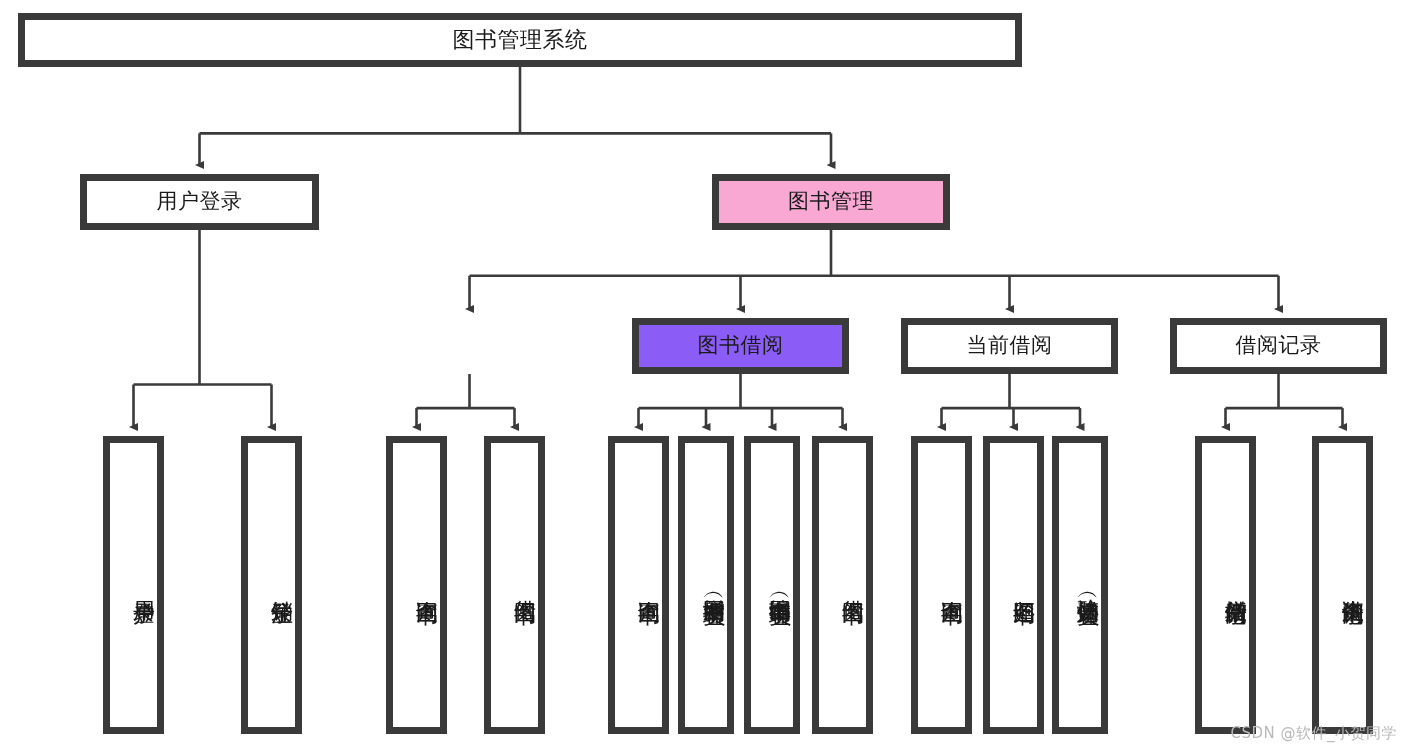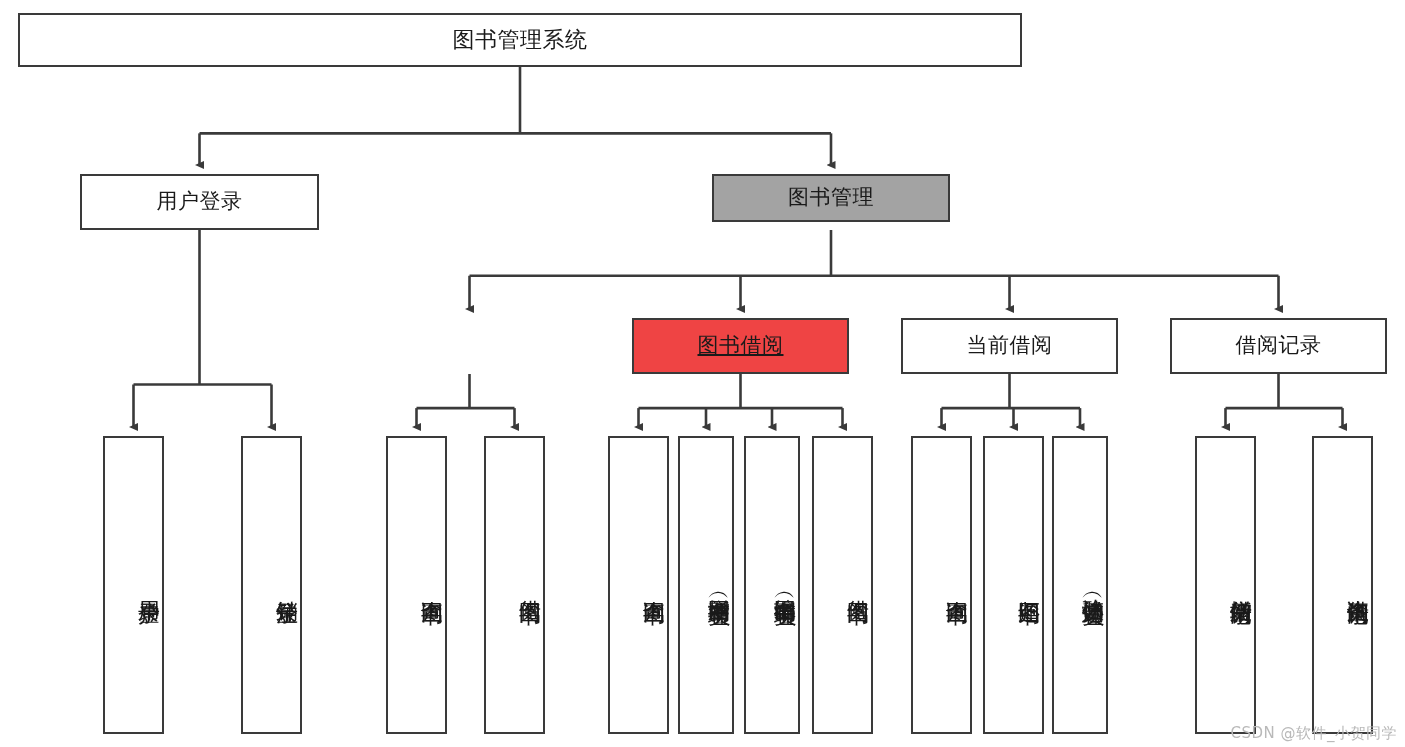--- a/index.html
+++ b/index.html
@@ -23,21 +23,21 @@
     left: 0;
     top: 0;
     width: 1405px;
     height: 747px;
     pointer-events: none;
   }
   .node {
     position: absolute;
     box-sizing: border-box;
     background: #ffffff;
-    border: 2px solid #7f1d1d;
+    border: 7px solid #7f1d1d;
     display: flex;
     align-items: center;
     justify-content: center;
     color: #1a1a1a;
   }
   .node.h {
     font-size: 21px;
     line-height: 1.2;
     letter-spacing: 0.5px;
   }
@@ -120,25 +120,25 @@
       </g>
   </svg>
 
   <div class="node h" id="root-node" style="left: 18px; top: 13px; width: 1004px; height: 54px; border-color: rgb(58, 58, 58); background: rgb(255, 255, 255); color: rgb(26, 26, 26);">
     <span>图书管理系统</span>
   </div>
 
   <div class="node h" style="left: 80px; top: 174px; width: 239px; height: 56px; border-color: rgb(58, 58, 58); background: rgb(255, 255, 255); color: rgb(26, 26, 26);">
     <span>用户登录</span>
   </div>
-  <div class="node h" style="left: 712px; top: 174px; width: 238px; height: 48px; border-color: rgb(58, 58, 58); background: #a3a3a3; color: rgb(26, 26, 26);">
+  <div class="node h" style="left: 712px; top: 174px; width: 238px; height: 56px; border-color: rgb(58, 58, 58); background: #f9a8d4; color: rgb(26, 26, 26);">
     <span>图书管理</span>
   </div>
 
-  <div class="node h" style="left: 632px; top: 318px; width: 217px; height: 56px; border-color: rgb(58, 58, 58); background: #ef4444; color: rgb(26, 26, 26); text-decoration: underline;">
+  <div class="node h" style="left: 632px; top: 318px; width: 217px; height: 56px; border-color: rgb(58, 58, 58); background: #8b5cf6; color: rgb(26, 26, 26);">
     <span>图书借阅</span>
   </div>
   <div class="node h" style="left: 1170px; top: 318px; width: 217px; height: 56px; border-color: rgb(58, 58, 58); background: rgb(255, 255, 255); color: rgb(26, 26, 26);">
     <span>借阅记录</span>
   </div>
   <div class="node h" style="left: 901px; top: 318px; width: 217px; height: 56px; border-color: rgb(58, 58, 58); background: rgb(255, 255, 255); color: rgb(26, 26, 26);">
     <span>当前借阅</span>
   </div>
 
   <div class="node v" style="left: 103px; top: 436px; width: 61px; height: 298px; border-color: rgb(58, 58, 58); background: rgb(255, 255, 255); color: rgb(26, 26, 26);">

